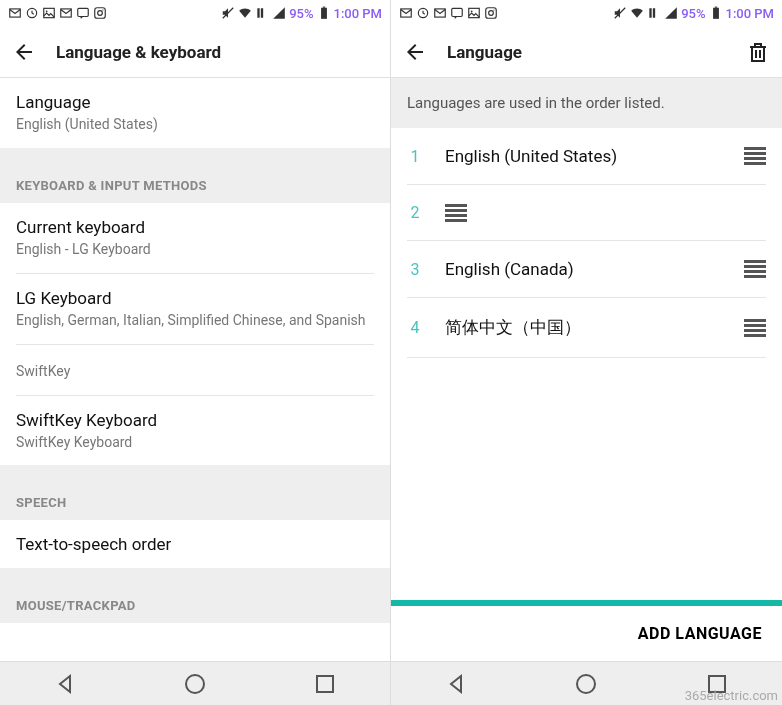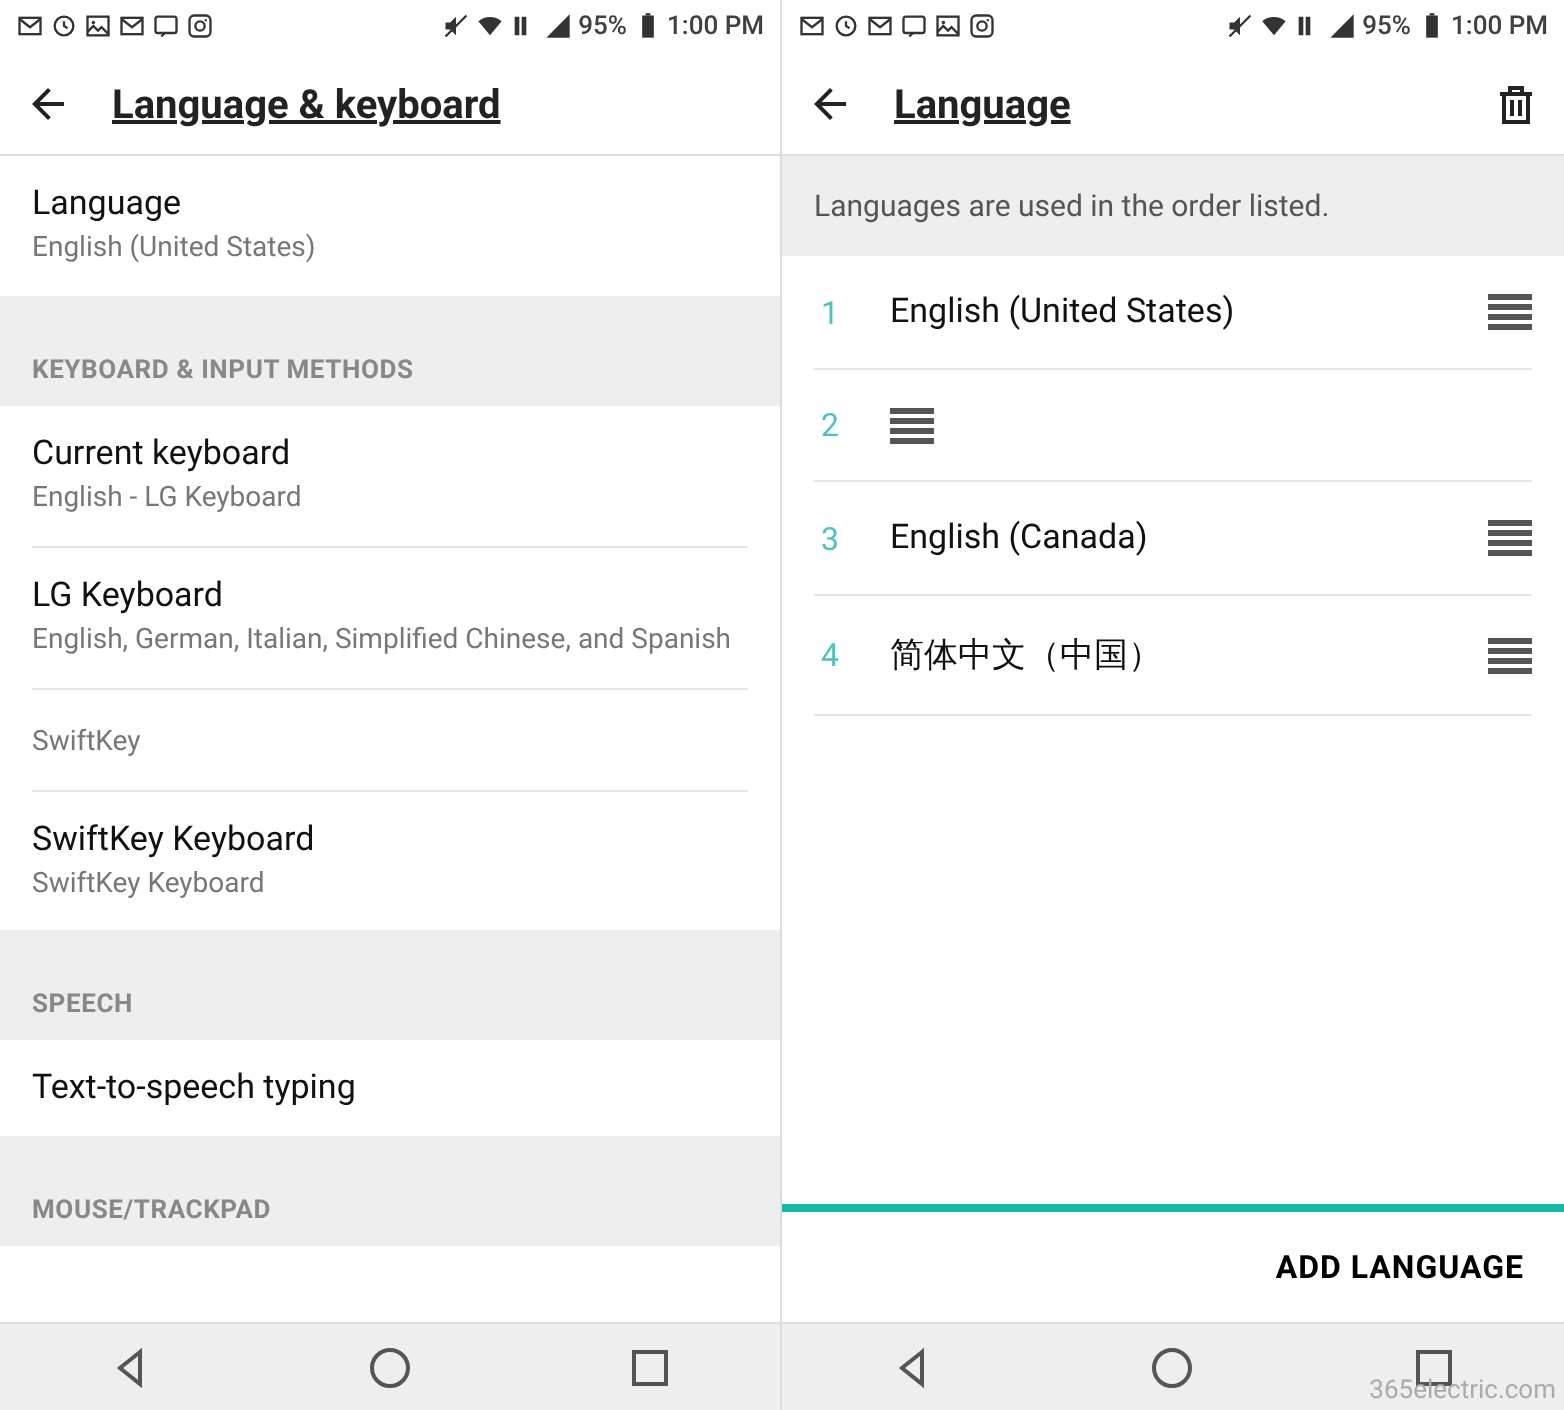--- a/index.html
+++ b/index.html
@@ -1,27 +1,27 @@
 <!DOCTYPE html>
 <html><head>
 <meta charset="utf-8">
 <style>
 * { margin: 0; padding: 0; box-sizing: border-box; }
 body { font-family: Roboto, Arial, sans-serif; background: #fff; width: 782px; height: 705px; overflow: hidden; }
 .container { display: flex; width: 782px; height: 705px; }
 .panel { width: 391px; display: flex; flex-direction: column; background: #fff; }
 .panel-left { border-right: 1px solid #ddd; }
 
-.status-bar { height: 24px; background: #fff; display: flex; align-items: center; justify-content: space-between; padding: 13px 8px; font-size: 12px; color: #404040; }
+.status-bar { height: 24px; background: #fff; display: flex; align-items: center; justify-content: space-between; padding: 13px 8px; font-size: 12px; color: #8b5cf6; }
 .status-left, .status-right { display: flex; align-items: center; gap: 3px; }
 .status-icon { display: inline-flex; width: 14px; height: 14px; }
 .status-text { font-size: 13px; font-weight: 500; }
 
 .appbar { height: 52px; display: flex; align-items: center; padding: 0 12px; gap: 20px; border-bottom: 1px solid #e0e0e0; }
-.appbar-title { font-size: 20px; font-weight: 700; color: #222; text-decoration: underline; }
+.appbar-title { font-size: 17px; font-weight: 700; color: #222; }
 .back-icon { width: 24px; height: 24px; cursor: pointer; }
 .trash-icon { width: 24px; height: 24px; margin-left: auto; cursor: pointer; }
 
 .content { flex: 1; overflow-y: auto; }
 .list-item { padding: 14px 16px; cursor: pointer; }
 .item-title { font-size: 17px; color: #111; }
 .item-sub { font-size: 14px; color: #777; margin-top: 3px; line-height: 1.35; }
 .divider { height: 1px; background: #e5e5e5; margin: 0 16px; }
 
 .section-header { background: #eee; padding: 30px 16px 10px; font-size: 13px; font-weight: 700; color: #888; letter-spacing: 0.3px; }
@@ -29,21 +29,21 @@
 .info-bar { background: #eee; padding: 16px; font-size: 15px; color: #555; }
 
 .lang-row { display: flex; align-items: center; padding: 18px 16px; gap: 22px; cursor: pointer; }
 .lang-num { color: #4ac3bb; font-size: 16px; width: 16px; text-align: center; }
 .lang-body { flex: 1; }
 .lang-name { font-size: 17px; color: #111; }
 .lang-sub { font-size: 14px; color: #888; margin-top: 5px; }
 .drag-handle { width: 22px; height: 18px; cursor: grab; display: flex; flex-direction: column; justify-content: space-between; }
 .drag-handle span { display: block; height: 3px; background: #555; }
 
-.add-lang-bar { padding: 18px 20px; text-align: right; font-size: 16px; font-weight: 700; letter-spacing: 0.5px; border-top: 4px solid #14b8a6; cursor: pointer; }
+.add-lang-bar { padding: 18px 20px; text-align: right; font-size: 16px; font-weight: 700; letter-spacing: 0.5px; border-top: 6px solid #14b8a6; cursor: pointer; }
 
 .nav-bar { height: 44px; background: #eee; display: flex; align-items: center; justify-content: space-around; border-top: 1px solid #ddd; }
 .nav-btn { width: 24px; height: 24px; cursor: pointer; }
 
 .watermark { position: absolute; right: 4px; bottom: 2px; font-size: 13px; color: #aaa; }
 
 svg { display: block; }
 </style>
 </head>
 <body>
@@ -151,21 +151,21 @@
       <div class="list-item">
         <div class="item-sub">SwiftKey</div>
       </div>
       <div class="divider"></div>
       <div class="list-item">
         <div class="item-title">SwiftKey Keyboard</div>
         <div class="item-sub">SwiftKey Keyboard</div>
       </div>
       <div class="section-header">SPEECH</div>
       <div class="list-item">
-        <div class="item-title">Text-to-speech typing</div>
+        <div class="item-title">Text-to-speech order</div>
       </div>
       <div class="section-header">MOUSE/TRACKPAD</div>
     </div>
     <div class="nav-bar">
       <span class="nav-btn">
           <svg viewBox="0 0 24 24">
             <path d="M17 4l-10 8 10 8z" fill="none" stroke="#555" stroke-width="2"></path>
           </svg>
         </span>
       <span class="nav-btn">

